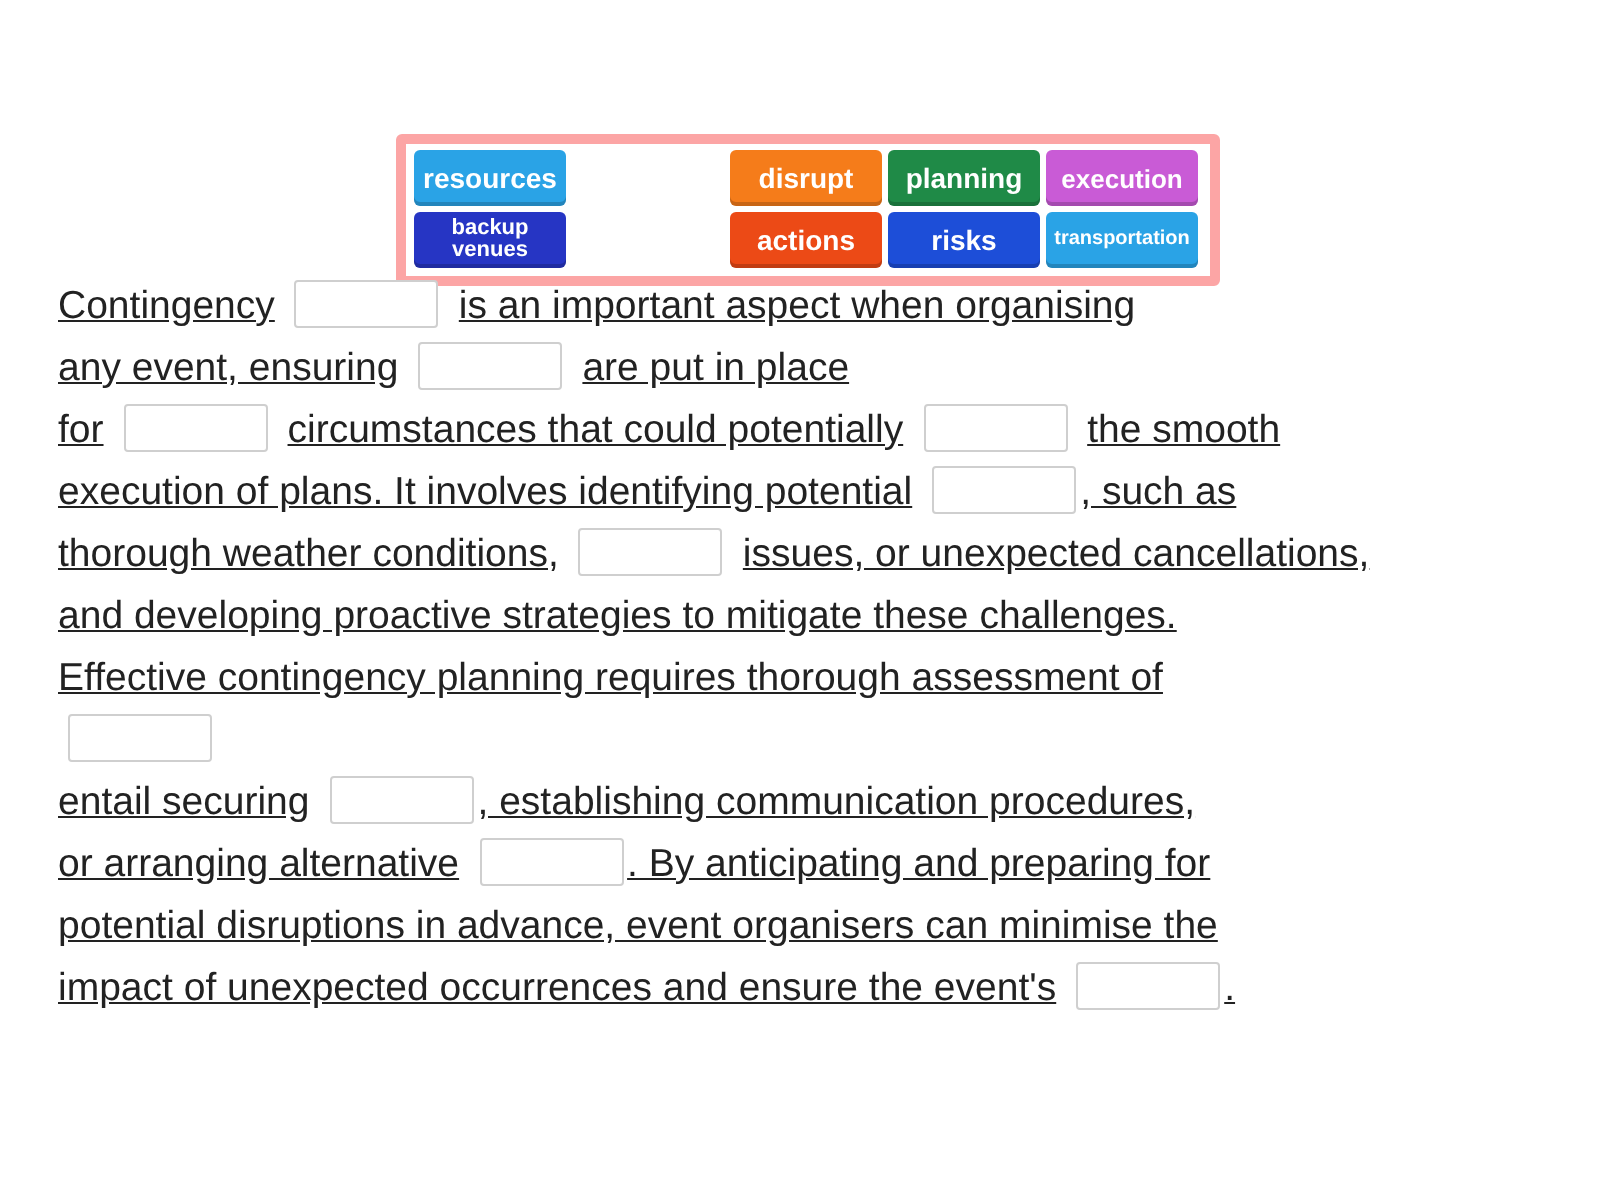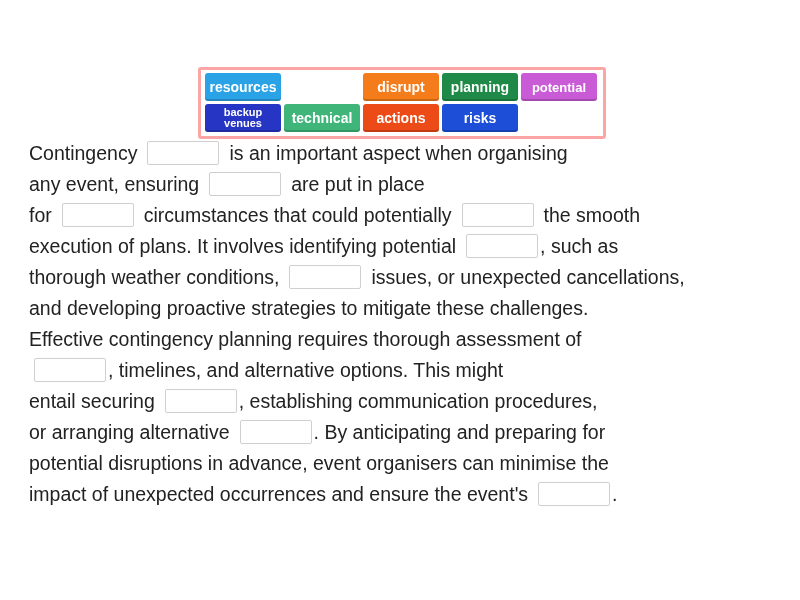--- a/index.html
+++ b/index.html
@@ -1,44 +1,44 @@
 <!DOCTYPE html>
 <html><head>
 <meta charset="utf-8">
 <style>
   html, body { margin:0; padding:0; background:#ffffff; }
   body { width:800px; height:600px; position:relative; overflow:hidden;
          font-family:"DejaVu Sans", "Liberation Sans", sans-serif; color:#1a1a1a; }
   .bank { position:absolute; left:198px; top:67px; width:402px; height:66px;
-          border:3px solid #fca5a5; border-radius:3px; background:#fff; }
+          border:5px solid #fca5a5; border-radius:3px; background:#fff; }
   .tile { position:absolute; width:76px; height:28px; border-radius:3px;
           color:#fff; font-weight:bold; font-family:"Liberation Sans", sans-serif;
           display:flex; align-items:center; justify-content:center; text-align:center;
           font-size:14px; line-height:1.0; cursor:grab;
           box-shadow: inset 0 -2px 0 rgba(0,0,0,0.18); }
   .tile.small { font-size:11px; }
   .tile.tiny { font-size:10px; }
   .passage { position:absolute; left:29px; top:138px; width:760px;
              font-family:"Liberation Sans", sans-serif; font-size:19.5px; color:#222; }
-  .line { position:absolute; left:0; white-space:nowrap; height:31px; line-height:31px; }
+  .line { position:absolute; left:0; white-space:nowrap; height:31px; line-height:31px;text-decoration:underline; }
   .blank { display:inline-block; width:70px; height:22px; border:1px solid #cfcfcf;
            border-radius:2px; vertical-align:middle; background:#fff; margin:0 4px; position:relative; top:-2px; }
 </style>
 </head>
 <body>
 
 <div class="bank">
   <div class="tile" style="left:4px;top:3px;background:#2aa3e6">resources</div>
   <div class="tile" style="left:162px;top:3px;background:#f57c1a">disrupt</div>
   <div class="tile" style="left:241px;top:3px;background:#1f8a47">planning</div>
-  <div class="tile" style="left:320px;top:3px;background:#c95bd6;font-size:13px">potential</div>
+  <div class="tile" style="left:320px;top:3px;background:#c95bd6;font-size:13px">execution</div>
   <div class="tile small" style="left:4px;top:34px;background:#2635c4;padding:0 14px;box-sizing:border-box">backup venues</div>
-  <div class="tile" style="left:83px;top:34px;background:#3fb57a">technical</div>
   <div class="tile" style="left:162px;top:34px;background:#ec4a16">actions</div>
   <div class="tile" style="left:241px;top:34px;background:#1d4ed8">risks</div>
+  <div class="tile tiny" style="left:320px;top:34px;background:#2aa3e6">transportation</div>
 </div>
 
 <div class="passage">
   <div class="line" style="top:0px">
     <span>Contingency</span><span class="blank" style="margin:0 10px"></span><span>is an important aspect when organising</span>
   </div>
   <div class="line" style="top:31px">
     <span>any event, ensuring</span><span class="blank" style="margin:0 10px"></span><span>are put in place</span>
   </div>
   <div class="line" style="top:62px">
@@ -50,21 +50,21 @@
   <div class="line" style="top:124px">
     <span>thorough weather conditions,</span><span class="blank" style="margin:0 10px"></span><span>issues, or unexpected cancellations,</span>
   </div>
   <div class="line" style="top:155px">
     <span>and developing proactive strategies to mitigate these challenges.</span>
   </div>
   <div class="line" style="top:186px">
     <span>Effective contingency planning requires thorough assessment of</span>
   </div>
   <div class="line" style="top:217px">
-    <span class="blank" style="margin:0 2px 0 5px"></span><span>, timelines, and alternative options. This might</span>
+    <span class="blank" style="margin:0 2px 0 5px"></span>
   </div>
   <div class="line" style="top:248px">
     <span>entail securing</span><span class="blank" style="margin:0 2px 0 10px"></span><span>, establishing communication procedures,</span>
   </div>
   <div class="line" style="top:279px">
     <span>or arranging alternative</span><span class="blank" style="margin:0 2px 0 10px"></span><span>. By anticipating and preparing for</span>
   </div>
   <div class="line" style="top:310px">
     <span>potential disruptions in advance, event organisers can minimise the</span>
   </div>

